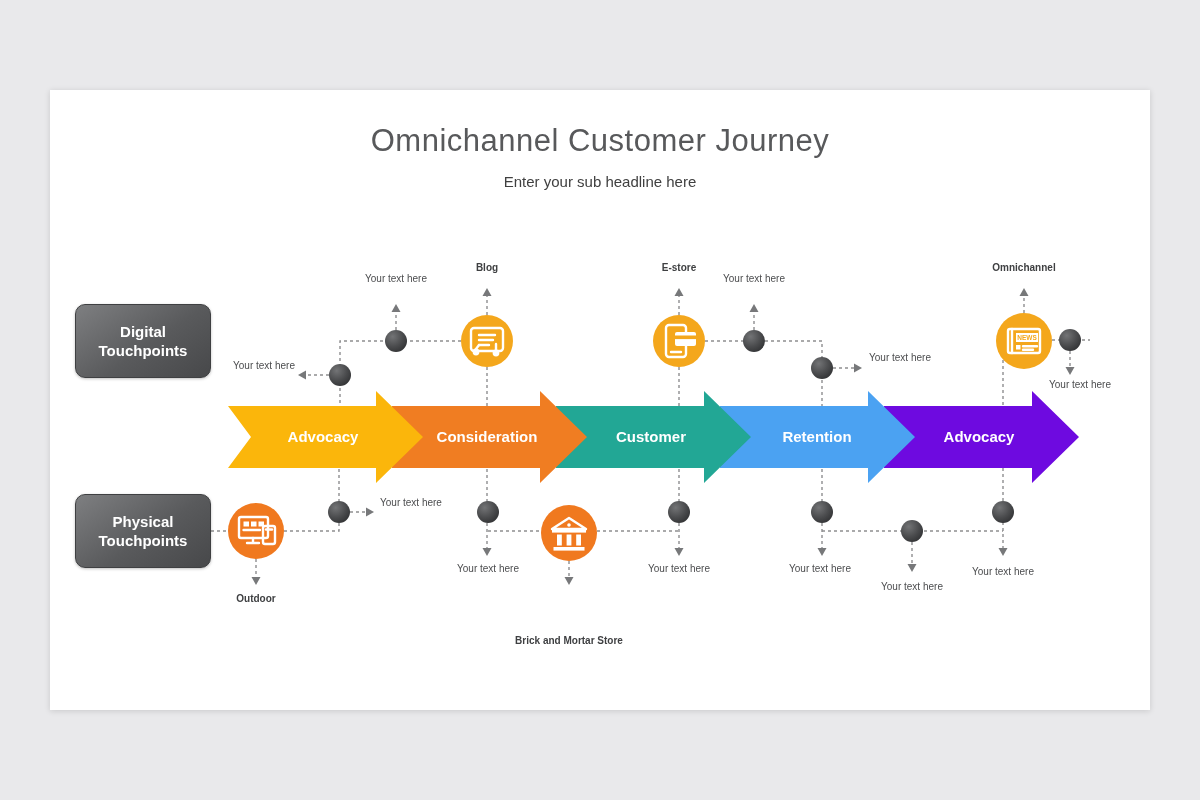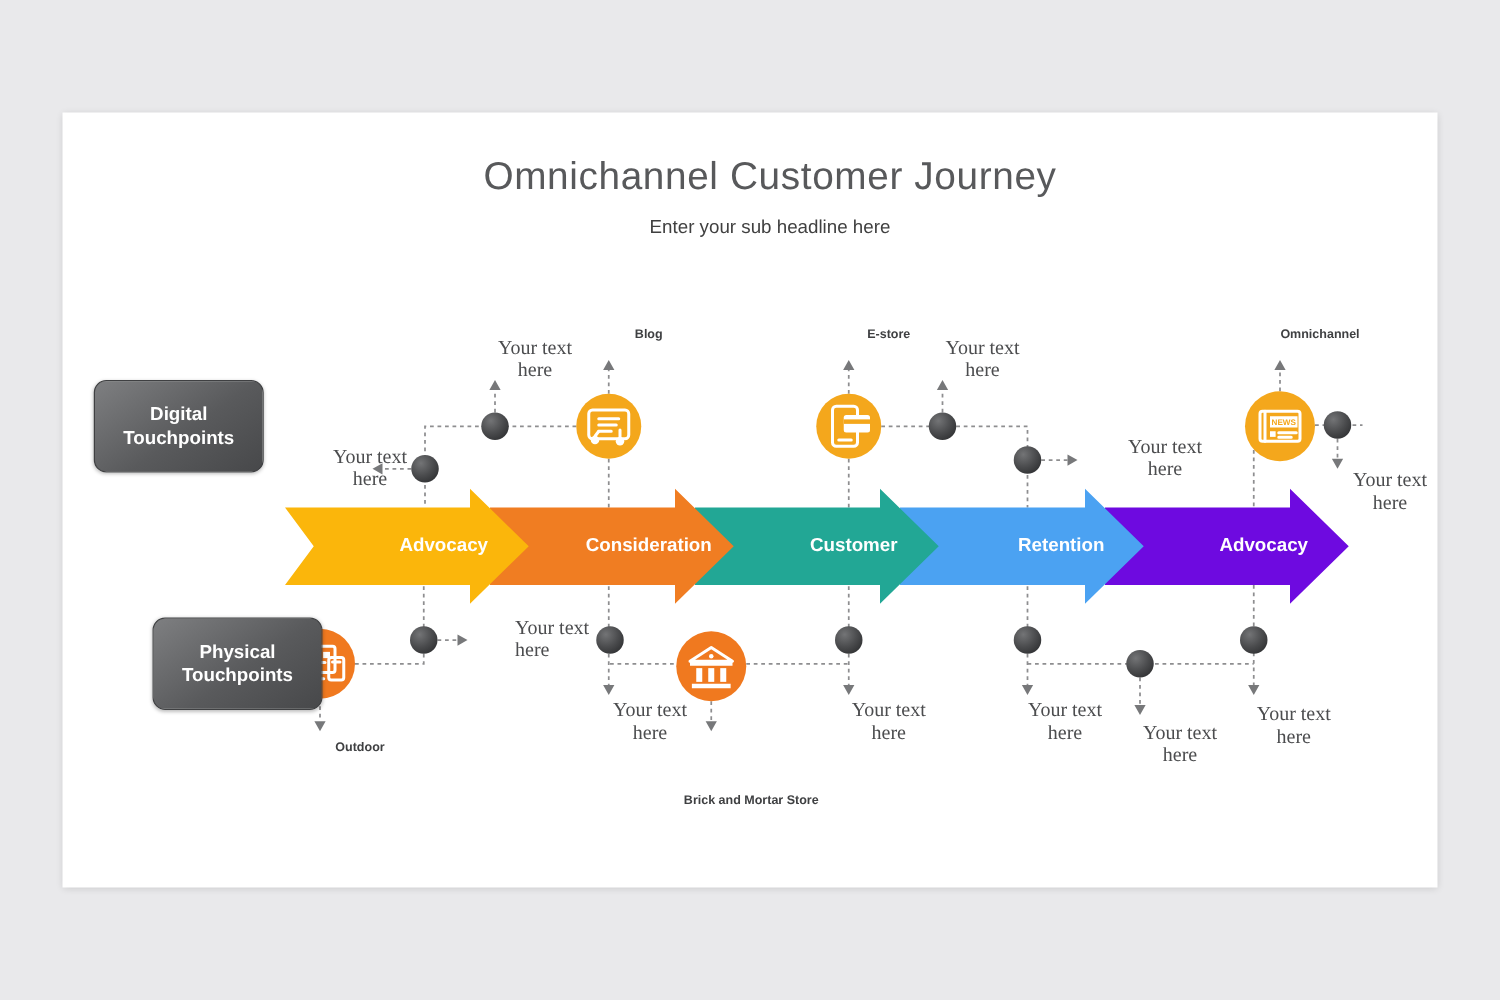--- a/index.html
+++ b/index.html
@@ -5,21 +5,21 @@
   html,body{margin:0;padding:0;}
   body{
     width:1200px;height:800px;position:relative;overflow:hidden;
     background:#e9e9eb;
     font-family:"Liberation Sans","DejaVu Sans",sans-serif;
   }
   .card{
     position:absolute;left:50px;top:90px;width:1100px;height:620px;
     background:#ffffff;box-shadow:0 1px 6px rgba(0,0,0,.14);
   }
-  .abs{position:absolute;padding-left:32px;}
+  .abs{position:absolute;}
   .title{
     left:0;right:0;top:124px;text-align:center;
     font-size:31px;line-height:34px;font-weight:500;color:#58595b;letter-spacing:.5px;
   }
   .subtitle{
     left:0;right:0;top:173px;text-align:center;
     font-size:15px;color:#404040;
   }
   .diagram-svg{position:absolute;left:0;top:0;width:1200px;height:800px;}
   .group-box{
@@ -31,21 +31,21 @@
     padding:0 14px;box-shadow:0 1px 3px rgba(0,0,0,.25);
   }
   .stage-label{
     width:148px;top:426px;text-align:center;
     color:#ffffff;font-weight:bold;font-size:15px;line-height:22px;
   }
   .channel-label{
     text-align:center;color:#3f4042;font-weight:bold;font-size:10px;line-height:19px;
   }
   .ph{
-    width:76px;text-align:center;color:#4c4d4f;font-size:16px;line-height:18px;font-family:Liberation Serif, serif;
+    width:76px;text-align:center;color:#4c4d4f;font-size:10px;line-height:18px;
   }
   .ph.left{text-align:left;}
   .conn{stroke:#8e8e90;stroke-width:1.4;fill:none;stroke-dasharray:3 3;}
   .ah{fill:#77787a;stroke:none;}
   .glyph{stroke:#ffffff;fill:none;stroke-width:2.4;stroke-linecap:round;stroke-linejoin:round;}
   .glyph-fill{fill:#ffffff;stroke:none;}
   .news-text{font-family:"Liberation Sans","DejaVu Sans",sans-serif;font-size:6.5px;font-weight:bold;}
 </style>
 </head>
 <body>
@@ -180,21 +180,21 @@
     <rect class="glyph-fill" x="-12" y="1.5" width="4.8" height="11"></rect>
     <rect class="glyph-fill" x="-2.4" y="1.5" width="4.8" height="11"></rect>
     <rect class="glyph-fill" x="7.2" y="1.5" width="4.8" height="11"></rect>
     <rect class="glyph-fill" x="-15.5" y="14" width="31" height="3.6"></rect>
   </g>
 </svg>
 
 <div class="abs group-box" style="left:75px;top:304px;">
   <span>Digital Touchpoints</span>
 </div>
-<div class="abs group-box" style="left:75px;top:494px;margin-left:47px;">
+<div class="abs group-box" style="left:75px;top:494px;">
   <span>Physical Touchpoints</span>
 </div>
 
 <div class="abs stage-label" style="left:249px;">Advocacy</div>
 <div class="abs stage-label" style="left:413px;">Consideration</div>
 <div class="abs stage-label" style="left:577px;">Customer</div>
 <div class="abs stage-label" style="left:743px;">Retention</div>
 <div class="abs stage-label" style="left:905px;">Advocacy</div>
 
 <div class="abs channel-label" style="left:437px;top:258px;width:100px;">Blog</div>

